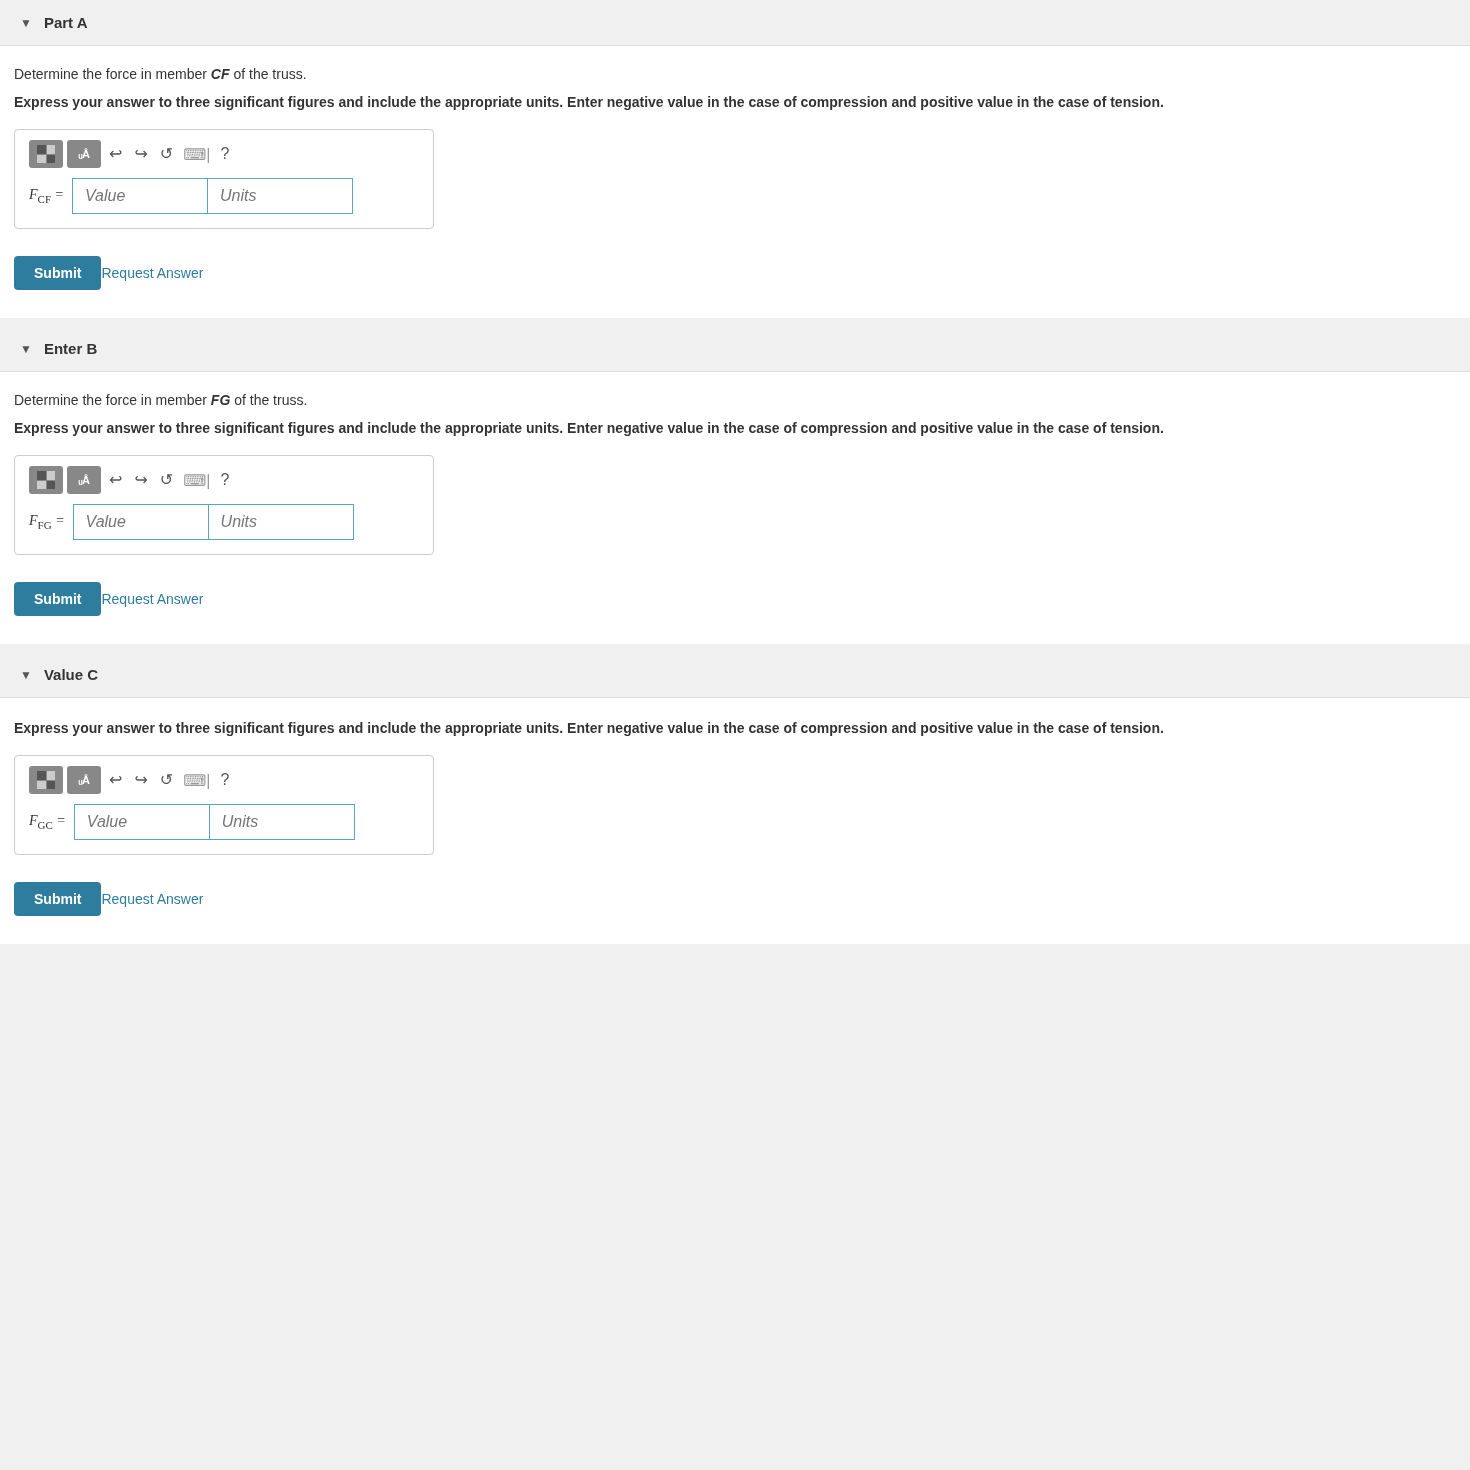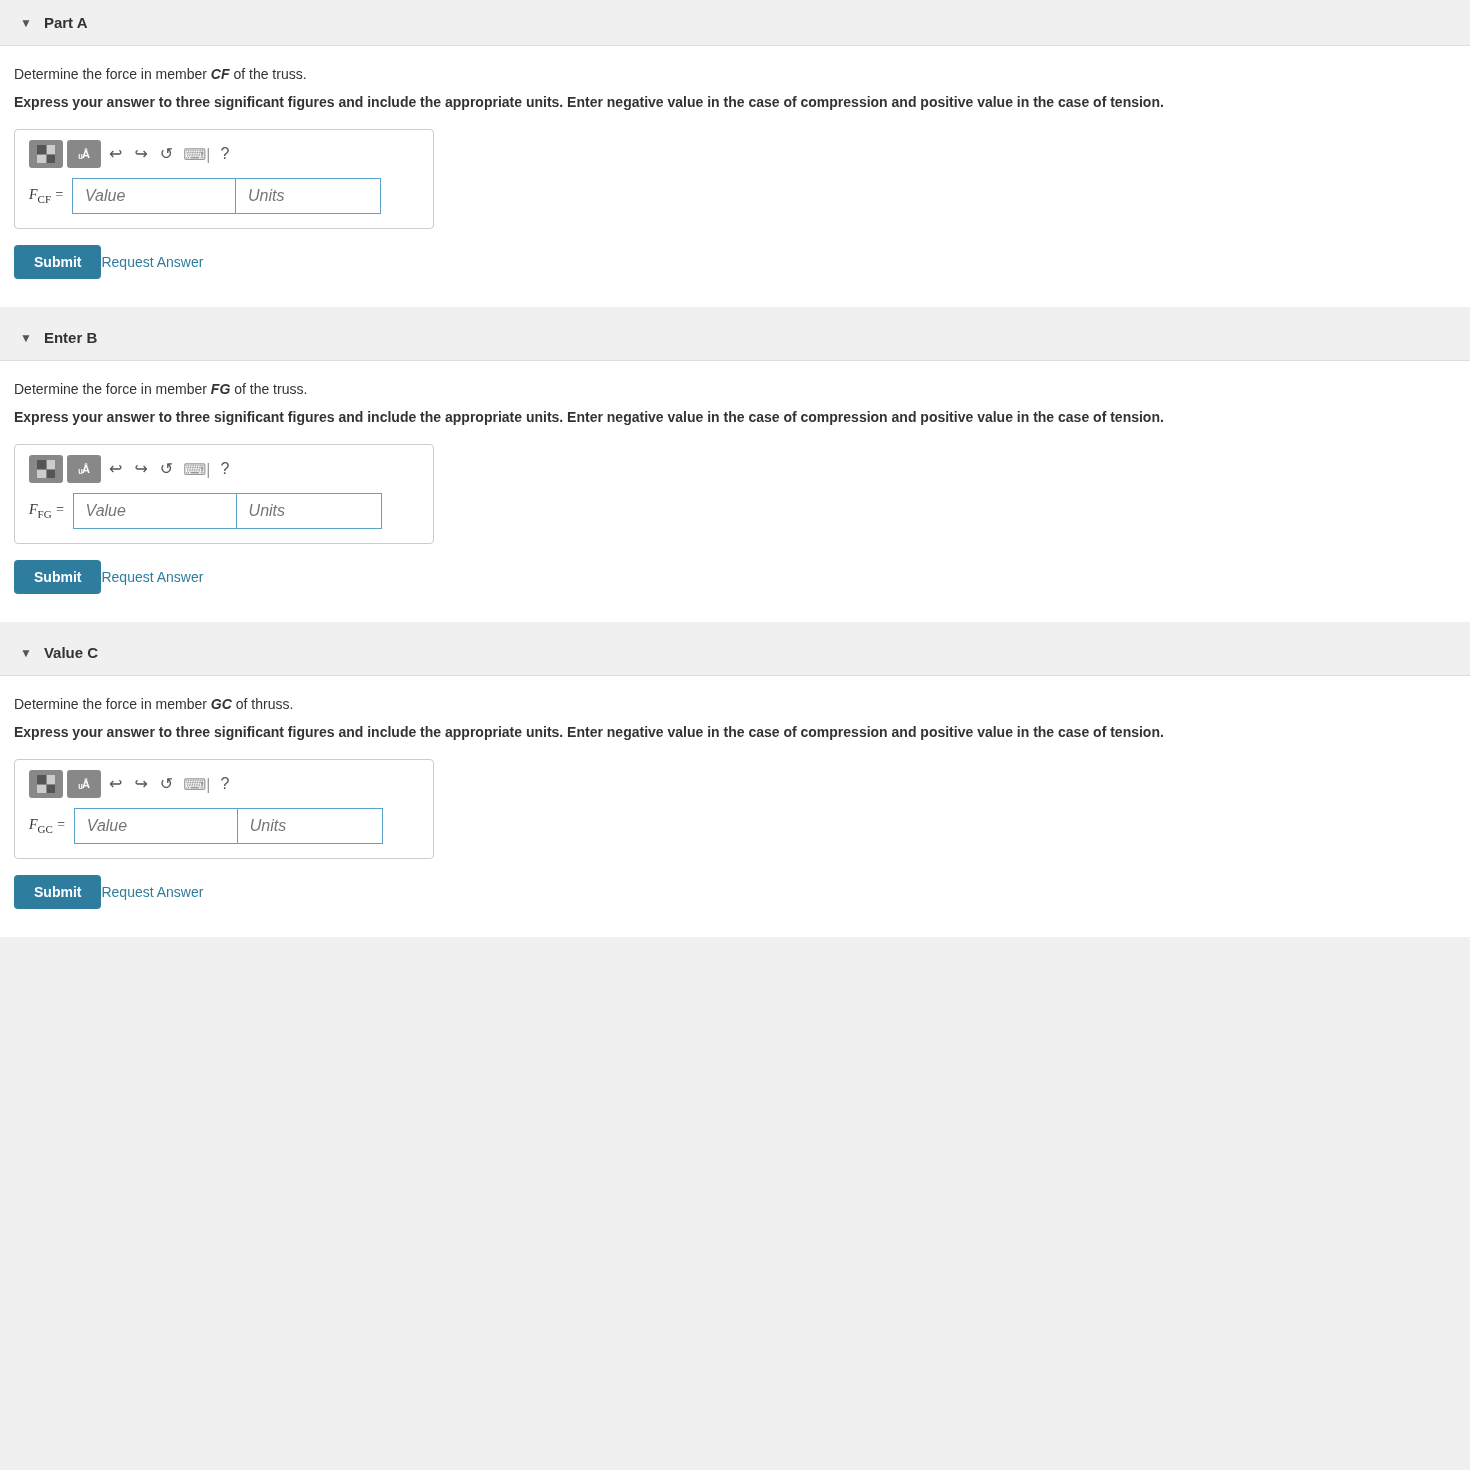--- a/index.html
+++ b/index.html
@@ -51,21 +51,21 @@
       margin-bottom: 16px;
       line-height: 1.5;
     }
 
     .answer-box {
       border: 1px solid #ccc;
       border-radius: 4px;
       padding: 10px 14px 14px 14px;
       display: inline-block;
       background: #fff;
-      margin-bottom: 16px;
+      margin-bottom: 27px;
       min-width: 420px;
     }
 
     .toolbar {
       display: flex;
       align-items: center;
       gap: 4px;
       margin-bottom: 10px;
     }
 
@@ -117,21 +117,21 @@
       font-style: normal;
       font-size: 11px;
     }
 
     .value-input {
       border: 1px solid #5ba3c9;
       padding: 8px 12px;
       font-style: italic;
       color: #aaa;
       font-size: 16px;
-      width: 164px;
+      width: 136px;
       outline: none;
       background: #fff;
     }
 
     .units-input {
       border: 1px solid #5ba3c9;
       border-left: none;
       padding: 8px 12px;
       font-style: italic;
       color: #aaa;
@@ -296,23 +296,20 @@
         </div>
       </div>
     </div>
 
     <div class="part-section">
       <div class="part-header">
         <span class="chevron">▼</span>
         <span class="part-title">Value C</span>
       </div>
       <div class="part-body">
-        <p class="part-description">
-          Determine the force in member <em><strong>GC</strong></em> of thruss.
-        </p>
         <p class="part-instructions">
           Express your answer to three significant figures and include the appropriate units. Enter negative value in the case of compression and positive value in the case of tension.
         </p>
         <div class="answer-box">
           
     <div class="toolbar">
       <button class="toolbar-btn" title="Number format">
         <div class="icon-grid">
           <span class="dark"></span>
                 <span></span>

